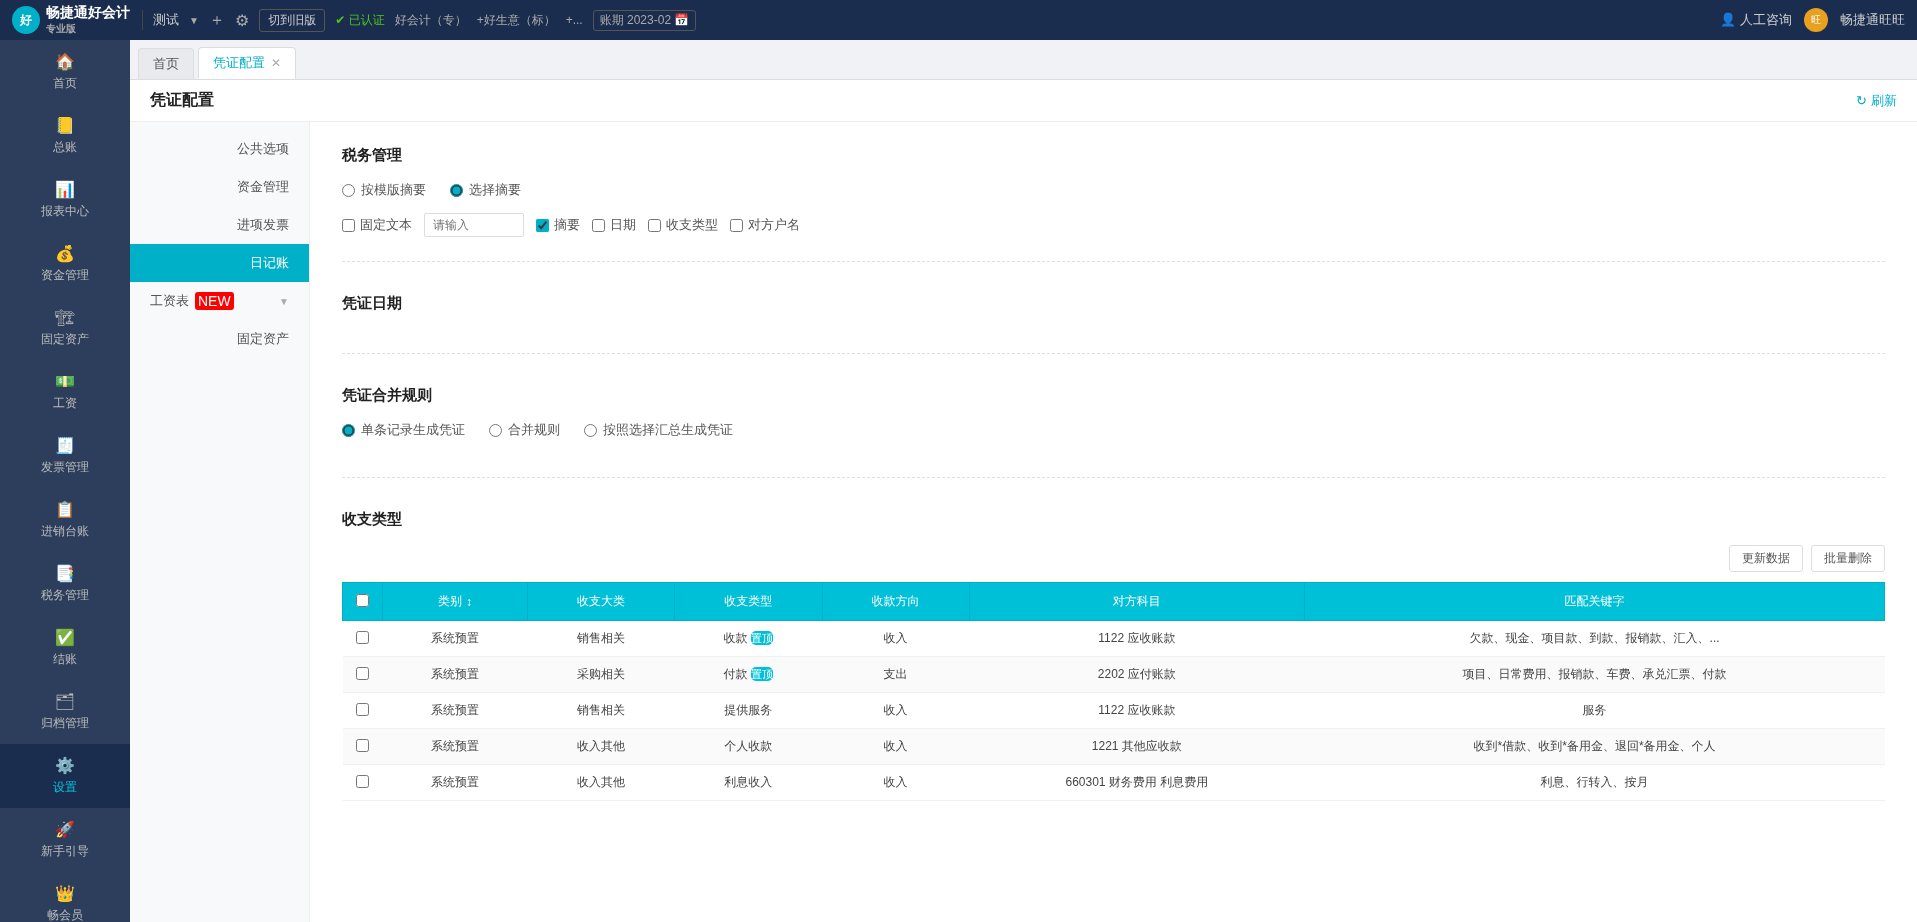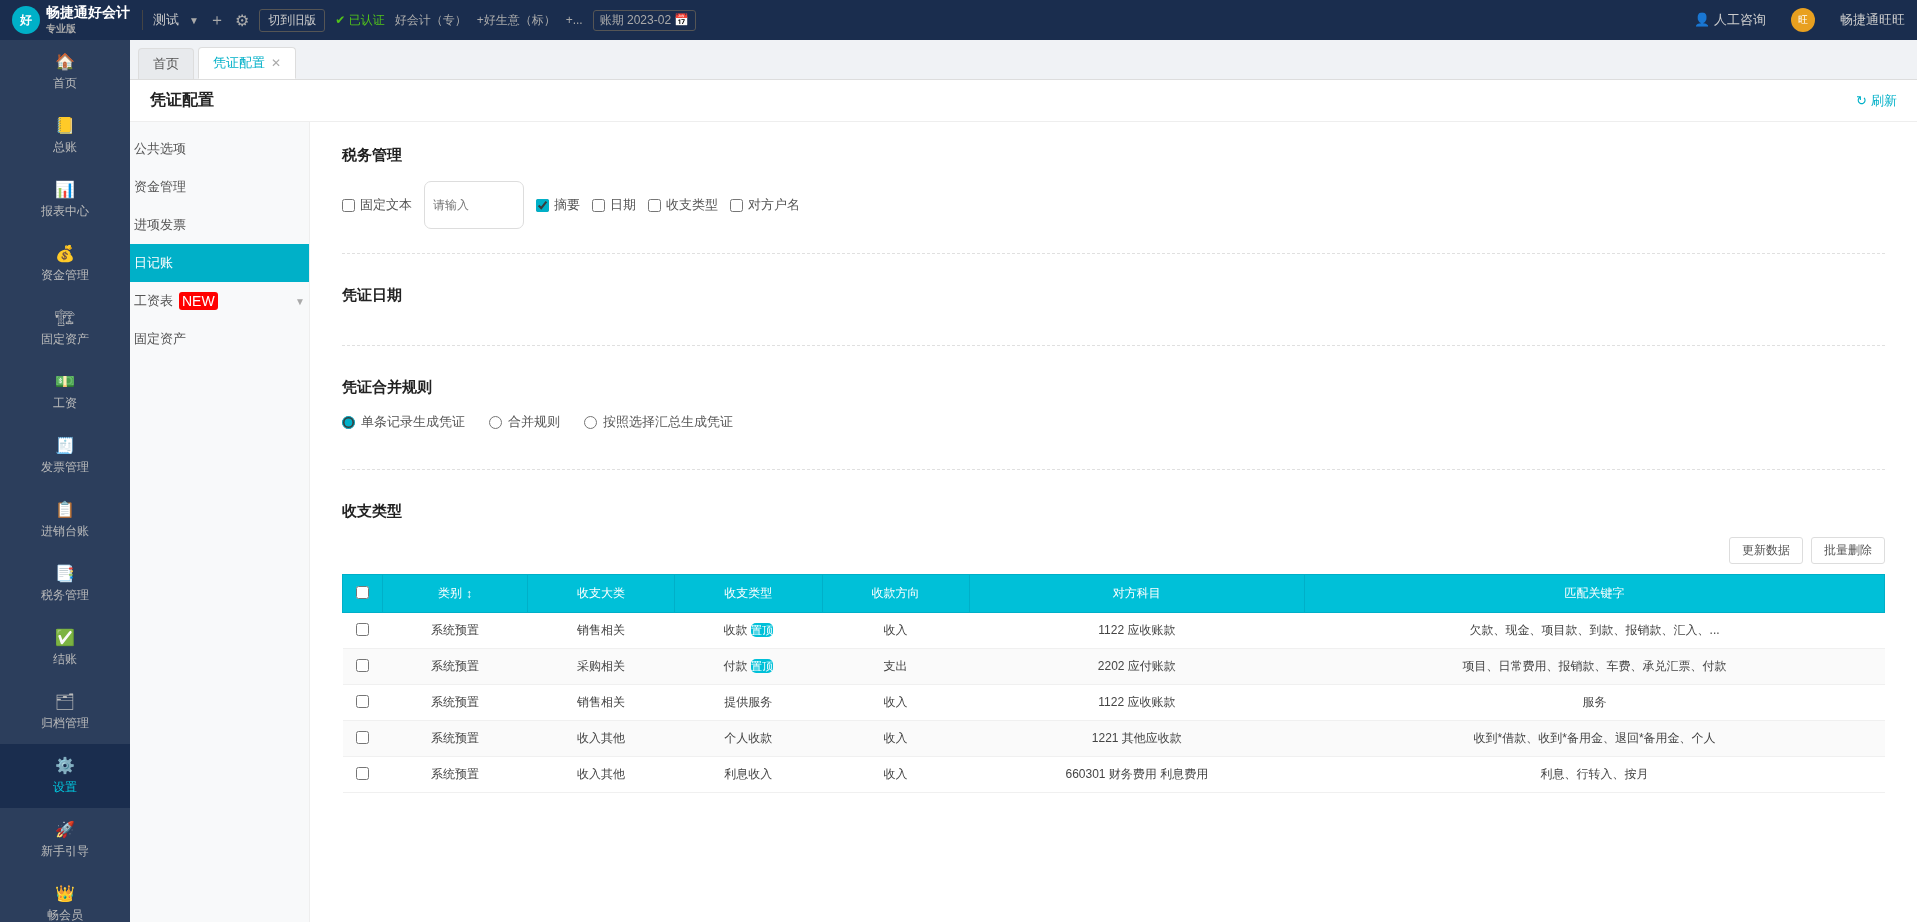--- a/index.html
+++ b/index.html
@@ -4,21 +4,21 @@
   <style>
     * { margin: 0; padding: 0; box-sizing: border-box; }
     body { font-family: 'Microsoft YaHei', Arial, sans-serif; font-size: 13px; background: #f0f2f5; color: #333; width: 1917px; min-height: 922px; display: flex; flex-direction: column; }
 
     
     .top-bar { height: 40px; background: #1a2d4e; display: flex; align-items: center; padding: 0 12px; gap: 10px; color: #ccc; flex-shrink: 0; }
     .top-bar-logo { width: 120px; display: flex; align-items: center; gap: 6px; color: #fff; font-size: 14px; font-weight: bold; }
     .top-bar-logo .logo-icon { width: 28px; height: 28px; background: #00b0c8; border-radius: 50%; display: flex; align-items: center; justify-content: center; font-size: 12px; color: #fff; }
     .top-bar-divider { width: 1px; height: 20px; background: #444; }
     .top-bar-switch-btn { border: 1px solid #555; border-radius: 3px; padding: 2px 8px; font-size: 12px; color: #ccc; cursor: pointer; background: transparent; }
-    .top-bar-right { margin-left: auto; display: flex; align-items: center; gap: 25px; color: #ccc; font-size: 13px; }
+    .top-bar-right { margin-left: auto; display: flex; align-items: center; gap: 12px; color: #ccc; font-size: 13px; }
     .top-bar-right .user-icon { background: #e8a020; border-radius: 50%; width: 24px; height: 24px; display: flex; align-items: center; justify-content: center; color: #fff; font-size: 10px; }
 
     
     .main-layout { display: flex; flex: 1; }
 
     
     .sidebar { width: 130px; background: #2c3e5c; color: #ccc; display: flex; flex-direction: column; flex-shrink: 0; }
     .sidebar-item { display: flex; flex-direction: column; align-items: center; padding: 12px 0; cursor: pointer; font-size: 12px; gap: 4px; color: #bbb; }
     .sidebar-item.active { background: #1a2d4e; color: #00c8e0; }
     .sidebar-icon { font-size: 16px; }
@@ -38,42 +38,42 @@
     .page-header { display: flex; align-items: center; justify-content: space-between; padding: 10px 20px; border-bottom: 1px solid #eee; flex-shrink: 0; }
     .page-header-title { font-size: 16px; font-weight: bold; color: #222; }
     .page-header-right { display: flex; gap: 8px; align-items: center; }
     .refresh-btn { color: #00b0c8; cursor: pointer; font-size: 13px; display: flex; align-items: center; gap: 4px; }
 
     
     .inner-layout { display: flex; flex: 1; overflow: hidden; }
 
     
     .left-menu { width: 180px; background: #f8f9fa; border-right: 1px solid #eee; flex-shrink: 0; padding-top: 8px; }
-    .left-menu-item { padding: 10px 4px; cursor: pointer; color: #555; font-size: 13px; display: flex; align-items: center; gap: 6px; }
+    .left-menu-item { padding: 10px 20px; cursor: pointer; color: #555; font-size: 13px; display: flex; align-items: center; gap: 6px; justify-content: flex-end; }
     .left-menu-item.active { background: #00b0c8; color: #fff; }
     .new-badge { background: #f00; color: #fff; font-size: 14px; border-radius: 3px; padding: 1px 3px; }
     .chevron { font-size: 10px; margin-left: auto; color: #aaa; }
 
     
     .settings-main { flex: 1; padding: 24px 32px; overflow-y: auto; }
 
     
     .section { margin-bottom: 32px; padding-bottom: 24px; border-bottom: 1px dashed #e0e0e0; }
     .section-title { font-size: 15px; font-weight: bold; color: #222; margin-bottom: 16px; }
 
     
     .radio-group { display: flex; gap: 24px; align-items: center; margin-bottom: 14px; }
     .radio-item { display: flex; align-items: center; gap: 6px; cursor: pointer; font-size: 13px; color: #555; }
     .radio-item input[type=radio] { accent-color: #00b0c8; }
 
     
     .checkbox-row { display: flex; align-items: center; gap: 12px; margin-top: 10px; }
     .checkbox-item { display: flex; align-items: center; gap: 5px; cursor: pointer; font-size: 13px; color: #555; }
     .checkbox-item input[type=checkbox] { accent-color: #00b0c8; }
-    .text-input { border: 1px solid #ddd; border-radius: 7px; padding: 16px 8px; font-size: 12px; color: #999; width: 100px; }
+    .text-input { border: 1px solid #ddd; border-radius: 2px; padding: 4px 8px; font-size: 12px; color: #999; width: 100px; }
     .example-text { color: #00b0c8; font-size: 12px; margin-top: 8px; }
 
     
     .table-header-row { display: flex; justify-content: flex-end; gap: 8px; margin-bottom: 10px; }
     .btn-outline { border: 1px solid #ddd; border-radius: 3px; padding: 4px 12px; background: #fff; color: #555; cursor: pointer; font-size: 12px; }
 
     .data-table { width: 100%; border-collapse: collapse; font-size: 12px; }
     .data-table th { background: #00c0d8; color: #fff; padding: 10px 12px; text-align: center; font-weight: normal; border: 1px solid #00afc8; }
     .data-table td { padding: 9px 12px; text-align: center; border-bottom: 1px solid #f0f0f0; color: #444; }
     .data-table .checkbox-cell { width: 40px; }
@@ -216,20 +216,30 @@
           </div>
           <div class="left-menu-item">
             <span>固定资产</span>
           </div>
         </div>
 
         <div class="settings-main">
 
           <div class="section">
             <div class="section-title">税务管理</div>
+            <div class="radio-group">
+              <label class="radio-item">
+                <input type="radio" name="summary_type" style="">
+                <span>按模版摘要</span>
+              </label>
+              <label class="radio-item">
+                <input type="radio" name="summary_type" checked="" style="">
+                <span>选择摘要</span>
+              </label>
+            </div>
             <div class="checkbox-row">
               <label class="checkbox-item">
                 <input type="checkbox" style="">
                 <span>固定文本</span>
               </label>
               <input type="text" class="text-input" placeholder="请输入" style="">
               <label class="checkbox-item">
                 <input type="checkbox" checked="" style="">
                 <span>摘要</span>
               </label>

